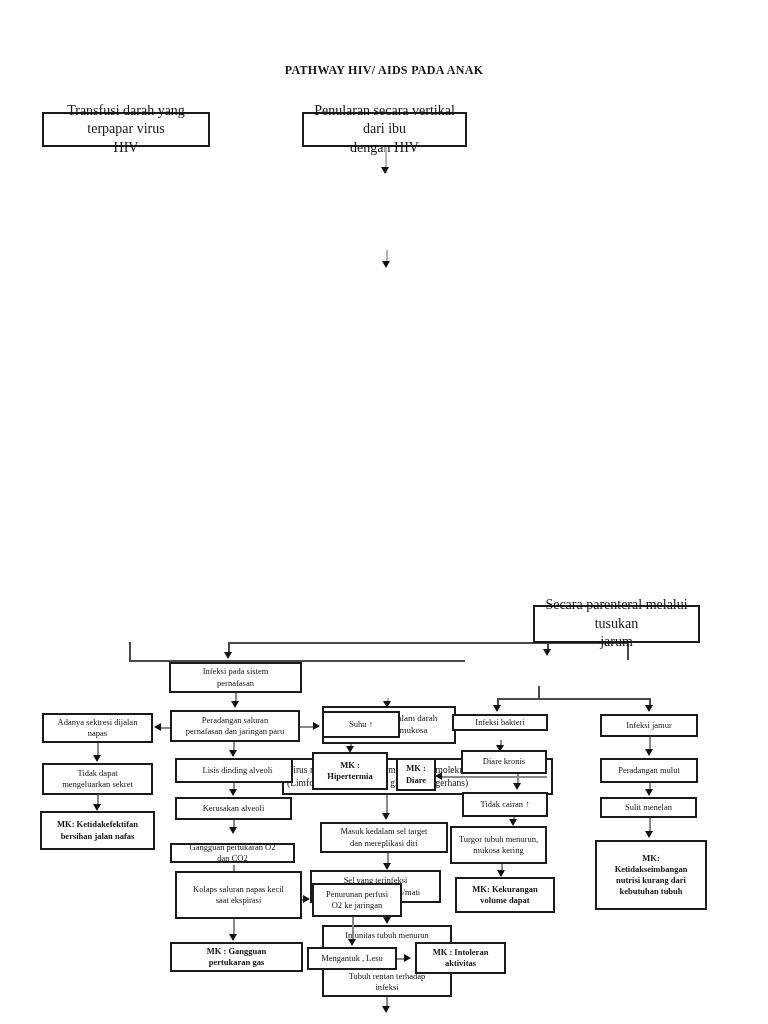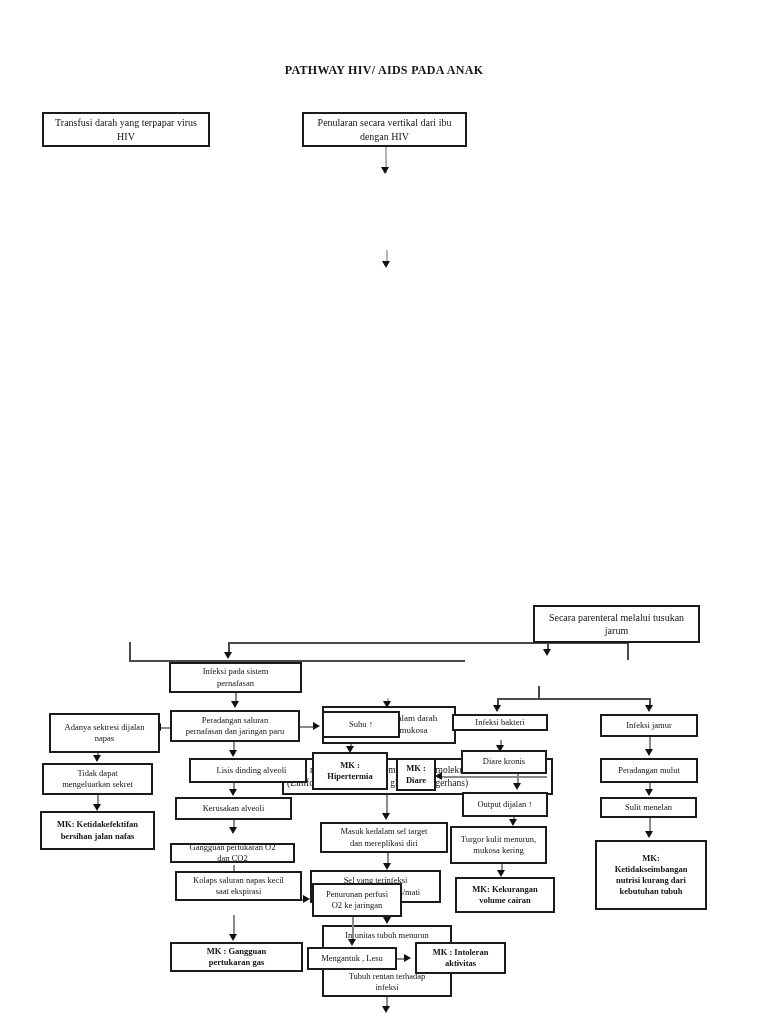--- a/index.html
+++ b/index.html
@@ -3,21 +3,21 @@
 <meta charset="utf-8">
 <style>
   html,body{margin:0;padding:0;background:#ffffff;}
   .page{position:relative;width:768px;height:1024px;background:#ffffff;overflow:hidden;
         font-family:"Liberation Serif", serif;color:#141414;}
   .title{position:absolute;left:249px;top:63px;width:270px;text-align:center;
          font-size:12px;font-weight:bold;letter-spacing:.3px;}
   .node{position:absolute;box-sizing:border-box;background:#ffffff;border:2px solid #1b1b1b;
         display:flex;align-items:center;justify-content:center;text-align:center;
         font-size:8.5px;line-height:1.32;white-space:pre-line;padding:1px 2px;}
-  .node.big{font-size:10px;}
+  .node.big{font-size:14px;}
   .node.bold{font-weight:bold;}
   .node.leftal{justify-content:flex-start;text-align:left;padding-left:3px;font-size:9.5px;}
   .stack{flex-direction:column;justify-content:space-between;padding:3px 2px 2px 2px;}
   .vl{position:absolute;width:1.5px;background:#8a8a8a;}
   .hl{position:absolute;height:1.5px;background:#8a8a8a;}
   .dk{background:#4a4a4a;}
   .ahd{position:absolute;width:0;height:0;border-left:4px solid transparent;
        border-right:4px solid transparent;border-top:7px solid #111;}
   .ahl{position:absolute;width:0;height:0;border-top:4px solid transparent;
        border-bottom:4px solid transparent;border-right:7px solid #111;}
@@ -118,51 +118,51 @@
   <i class="ahd" style="left:645px;top:749px;"></i>
   <i class="vl" style="left:649px;top:783px;height:7px;"></i>
   <i class="ahd" style="left:645px;top:789px;"></i>
   <i class="vl" style="left:649px;top:818px;height:14px;"></i>
   <i class="ahd" style="left:645px;top:831px;"></i>
 
   <div class="node big" style="left:533px;top:605px;width:167px;height:38px;">Secara parenteral melalui tusukan
 jarum</div>
   <div class="node" style="left:169px;top:662px;width:133px;height:31px;">Infeksi pada sistem
 pernafasan</div>
-  <div class="node" style="left:42px;top:713px;width:111px;height:40px;margin-left:7px;">Adanya sektresi dijalan
+  <div class="node" style="left:42px;top:713px;width:111px;height:30px;">Adanya sektresi dijalan
 napas</div>
   <div class="node" style="left:170px;top:710px;width:130px;height:32px;">Peradangan saluran
 pernafasan dan jaringan paru</div>
   <div class="node" style="left:322px;top:711px;width:78px;height:27px;">Suhu ↑</div>
   <div class="node" style="left:452px;top:714px;width:96px;height:17px;">Infeksi bakteri</div>
   <div class="node" style="left:600px;top:714px;width:98px;height:23px;">Infeksi jamur</div>
-  <div class="node" style="left:189px;top:758px;width:118px;height:25px;padding-left:9px;">Lisis dinding alveoli</div>
+  <div class="node" style="left:175px;top:758px;width:118px;height:25px;padding-left:9px;">Lisis dinding alveoli</div>
   <div class="node bold" style="left:312px;top:752px;width:76px;height:38px;">MK :
 Hipertermia</div>
   <div class="node bold" style="left:396px;top:758px;width:40px;height:33px;">MK :
 Diare</div>
   <div class="node" style="left:461px;top:750px;width:86px;height:24px;">Diare kronis</div>
-  <div class="node" style="left:462px;top:792px;width:86px;height:25px;">Output dijalan ↑</div>
+  <div class="node" style="left:462px;top:792px;width:86px;height:25px;">Tidak cairan ↑</div>
   <div class="node" style="left:175px;top:797px;width:117px;height:23px;">Kerusakan alveoli</div>
   <div class="node" style="left:42px;top:763px;width:111px;height:32px;">Tidak dapat
 mengeluarkan sekret</div>
   <div class="node bold" style="left:40px;top:811px;width:115px;height:39px;">MK: Ketidakefektifan
 bersihan jalan nafas</div>
-  <div class="node" style="left:175px;top:835px;width:127px;height:30px;margin-top:36px;">Kolaps saluran napas kecil
+  <div class="node" style="left:175px;top:835px;width:127px;height:48px;margin-top:36px;">Kolaps saluran napas kecil
 saat ekspirasi</div>
   <div class="node" style="left:320px;top:822px;width:128px;height:31px;">Masuk kedalam sel target
 dan mereplikasi diri</div>
-  <div class="node" style="left:450px;top:826px;width:97px;height:38px;">Turgor kulit menurun,
+  <div class="node" style="left:450px;top:826px;width:97px;height:38px;">Turgor tubuh menurun,
 mukosa kering</div>
   <div class="node" style="left:170px;top:843px;width:125px;height:20px;">Gangguan pertukaran O2
 dan CO2</div>
   <div class="node" style="left:312px;top:883px;width:90px;height:34px;">Penurunan perfusi
 O2 ke jaringan</div>
   <div class="node bold" style="left:455px;top:877px;width:100px;height:36px;">MK: Kekurangan
-volume cairan</div>
+volume dapat</div>
   <div class="node bold" style="left:170px;top:942px;width:133px;height:30px;">MK : Gangguan
 pertukaran gas</div>
   <div class="node" style="left:307px;top:947px;width:90px;height:23px;">Mengantuk , Lesu</div>
   <div class="node bold" style="left:415px;top:942px;width:91px;height:32px;">MK : Intoleran
 aktivitas</div>
   <div class="node" style="left:600px;top:758px;width:98px;height:25px;">Peradangan mulut</div>
   <div class="node" style="left:600px;top:797px;width:97px;height:21px;">Sulit menelan</div>
   <div class="node bold" style="left:595px;top:840px;width:112px;height:70px;">MK:
 Ketidakseimbangan
 nutrisi kurang dari

